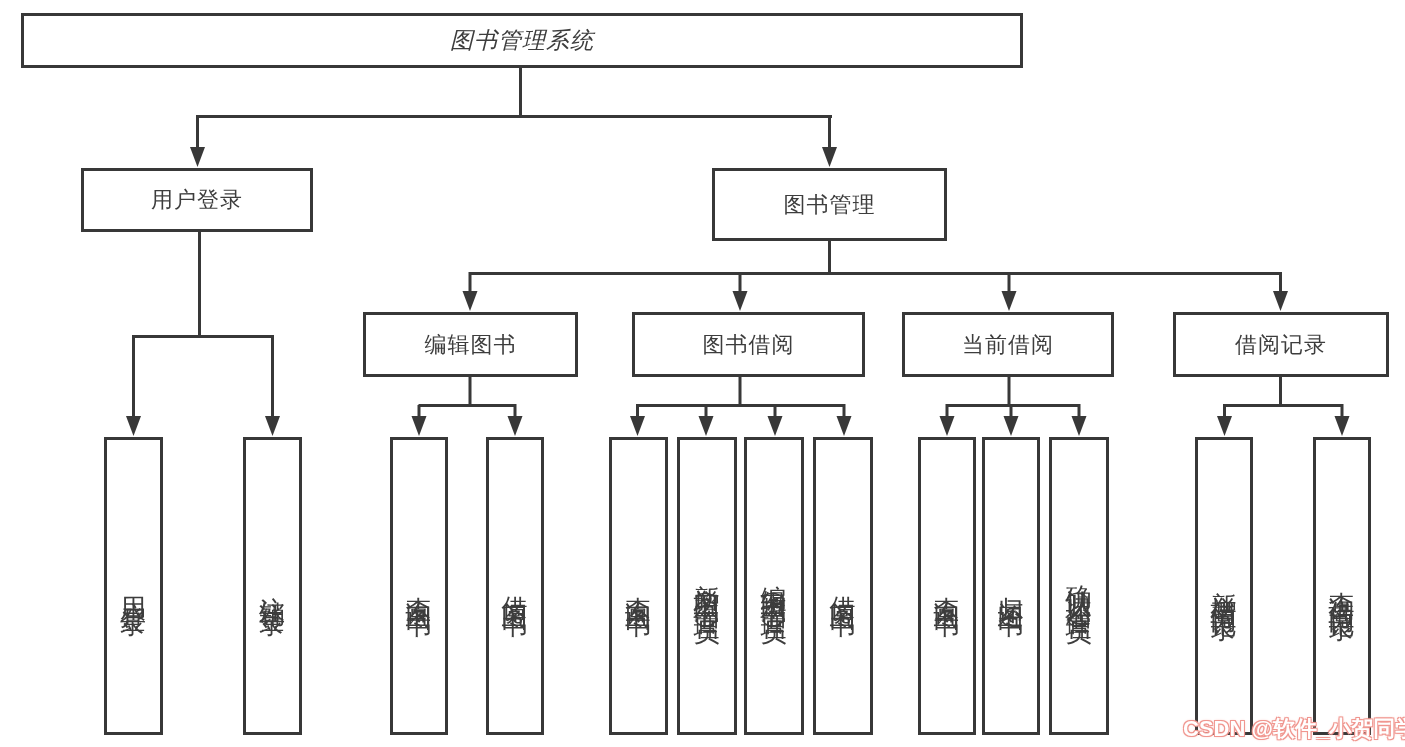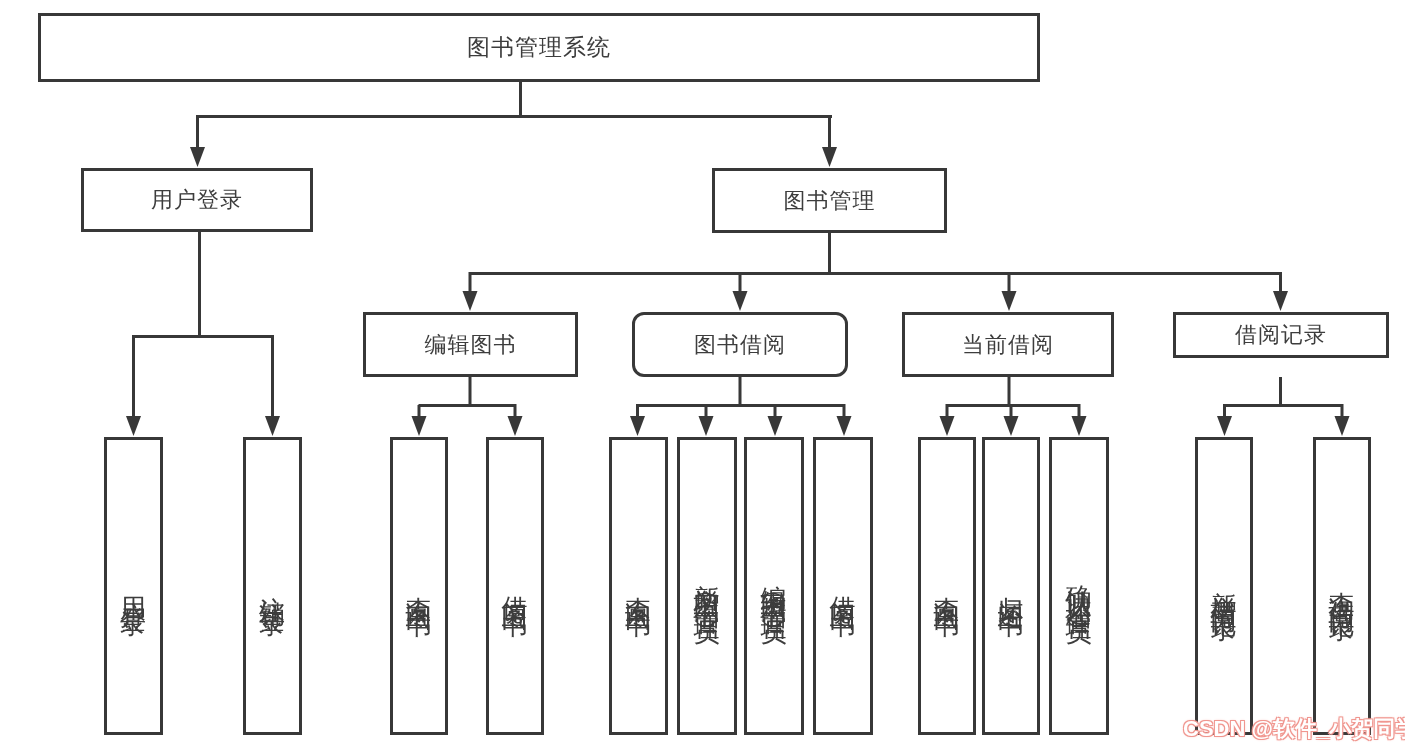--- a/index.html
+++ b/index.html
@@ -67,41 +67,41 @@
       <polygon points="775,436 767.5,416 782.5,416"></polygon>
       <polygon points="844,436 836.5,416 851.5,416"></polygon>
       <polygon points="947,436 939.5,416 954.5,416"></polygon>
       <polygon points="1011,436 1003.5,416 1018.5,416"></polygon>
       <polygon points="1079,436 1071.5,416 1086.5,416"></polygon>
       <polygon points="1224.5,436 1217,416 1232,416"></polygon>
       <polygon points="1342,436 1334.5,416 1349.5,416"></polygon>
     </g>
   </svg>
 
-  <div class="box hbox root" style="left:38px;top:13px;width:1002px;height:69px;">
+  <div class="box hbox root" style="left:21px;top:13px;width:1002px;height:55px;font-style:italic;">
     <span>图书管理系统</span>
   </div>
 
   <div class="box hbox" style="left:81px;top:168px;width:232px;height:64px;">
     <span>用户登录</span>
   </div>
-  <div class="box hbox" style="left:712px;top:168px;width:235px;height:65px;">
+  <div class="box hbox" style="left:712px;top:168px;width:235px;height:73px;">
     <span>图书管理</span>
   </div>
 
   <div class="box hbox" style="left:363px;top:312px;width:215px;height:65px;">
     <span>编辑图书</span>
   </div>
-  <div class="box hbox" style="left:632px;top:312px;width:216px;height:65px;border-radius:12px;">
+  <div class="box hbox" style="left:632px;top:312px;width:233px;height:65px;">
     <span>图书借阅</span>
   </div>
   <div class="box hbox" style="left:902px;top:312px;width:212px;height:65px;">
     <span>当前借阅</span>
   </div>
-  <div class="box hbox" style="left:1173px;top:312px;width:216px;height:46px;">
+  <div class="box hbox" style="left:1173px;top:312px;width:216px;height:65px;">
     <span>借阅记录</span>
   </div>
 
   <div class="box vbox" style="left:104px;top:437px;width:59px;height:298px;">
     <span class="vtext">用户登录</span>
   </div>
   <div class="box vbox" style="left:243px;top:437px;width:59px;height:298px;">
     <span class="vtext">注销登录</span>
   </div>
 

